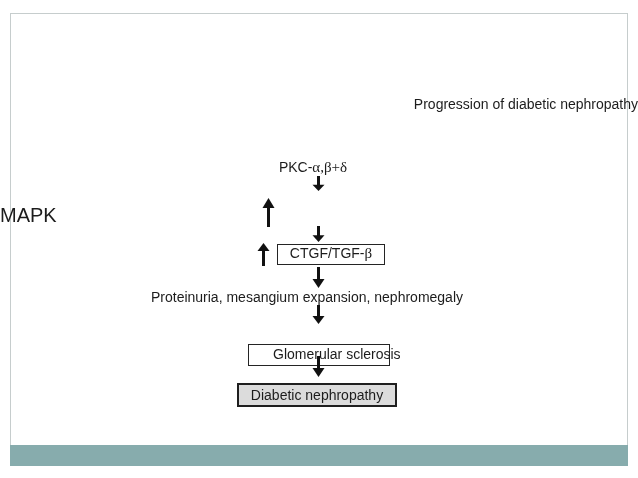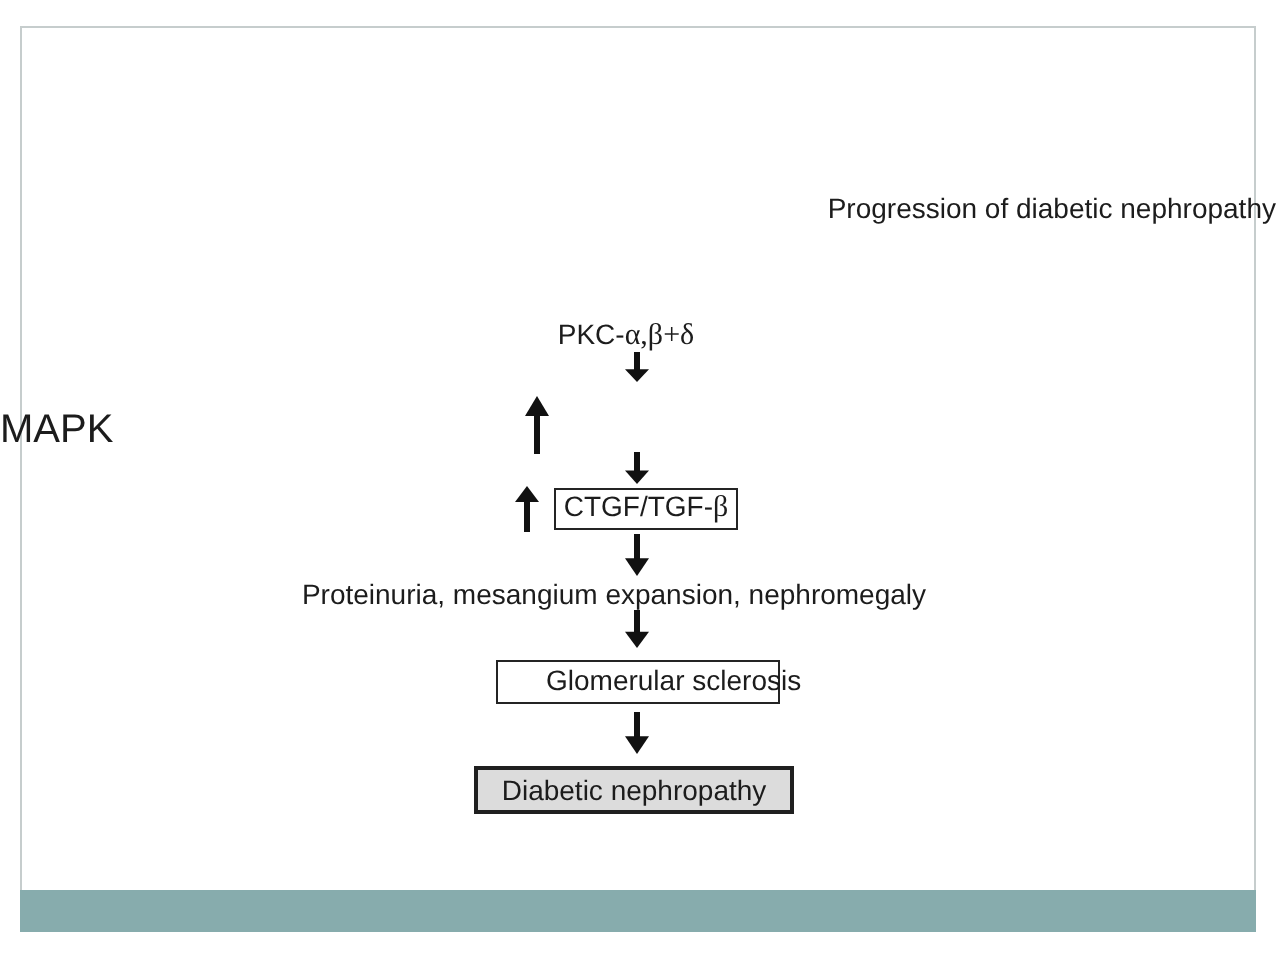--- a/index.html
+++ b/index.html
@@ -27,23 +27,23 @@
   .node {
     position: absolute; box-sizing: border-box; text-align: center;
     white-space: nowrap;
   }
   .node.gray { background: #dcdcdc; border: 2px solid #1f1f1f; }
   .node.white { background: #ffffff; border: 1.5px solid #242424; }
   .hyper { left: 126px; top: 128px; width: 394px; height: 26px; font-size: 15px; line-height: 22px; }
   .pkc   { position: absolute; left: -6px; top: 159px; width: 638px; text-align: center; font-size: 14px; }
   .mapk1 { position: absolute; left: 0; top: 192px; width: 638px; text-align: left; font-size: 20px; margin-top: 12px; }
   .mapk2 { position: absolute; left: 0; top: 208px; width: 638px; text-align: center; font-size: 14px; }
-  .ctgf  { left: 277px; top: 244px; width: 92px; height: 21px; font-size: 14px; line-height: 17px; }
+  .ctgf  { left: 277px; top: 244px; width: 108px; height: 21px; font-size: 14px; line-height: 17px; }
   .prot  { position: absolute; left: -12px; top: 289px; width: 638px; text-align: center; font-size: 14px; }
-  .glom  { left: 248px; top: 330px; width: 142px; height: 22px; font-size: 14px; line-height: 19px; padding-left: 24px; }
+  .glom  { left: 248px; top: 344px; width: 142px; height: 22px; font-size: 14px; line-height: 19px; padding-left: 24px; }
   .diab  { left: 237px; top: 383px; width: 160px; height: 24px; font-size: 14px; line-height: 20px; }
   .greek { font-family: "Liberation Serif", serif; font-size: 15px; }
   .arrow { position: absolute; }
   .arrow svg { display: block; width: 100%; height: 100%; }
   .a1 { left: 312px; top: 176px; width: 13px; height: 15px; }
   .u1 { left: 262px; top: 198px; width: 13px; height: 29px; }
   .a2 { left: 312px; top: 226px; width: 13px; height: 16px; }
   .u2 { left: 257px; top: 243px; width: 13px; height: 23px; }
   .a3 { left: 312px; top: 267px; width: 13px; height: 21px; }
   .a4 { left: 312px; top: 305px; width: 13px; height: 19px; }

